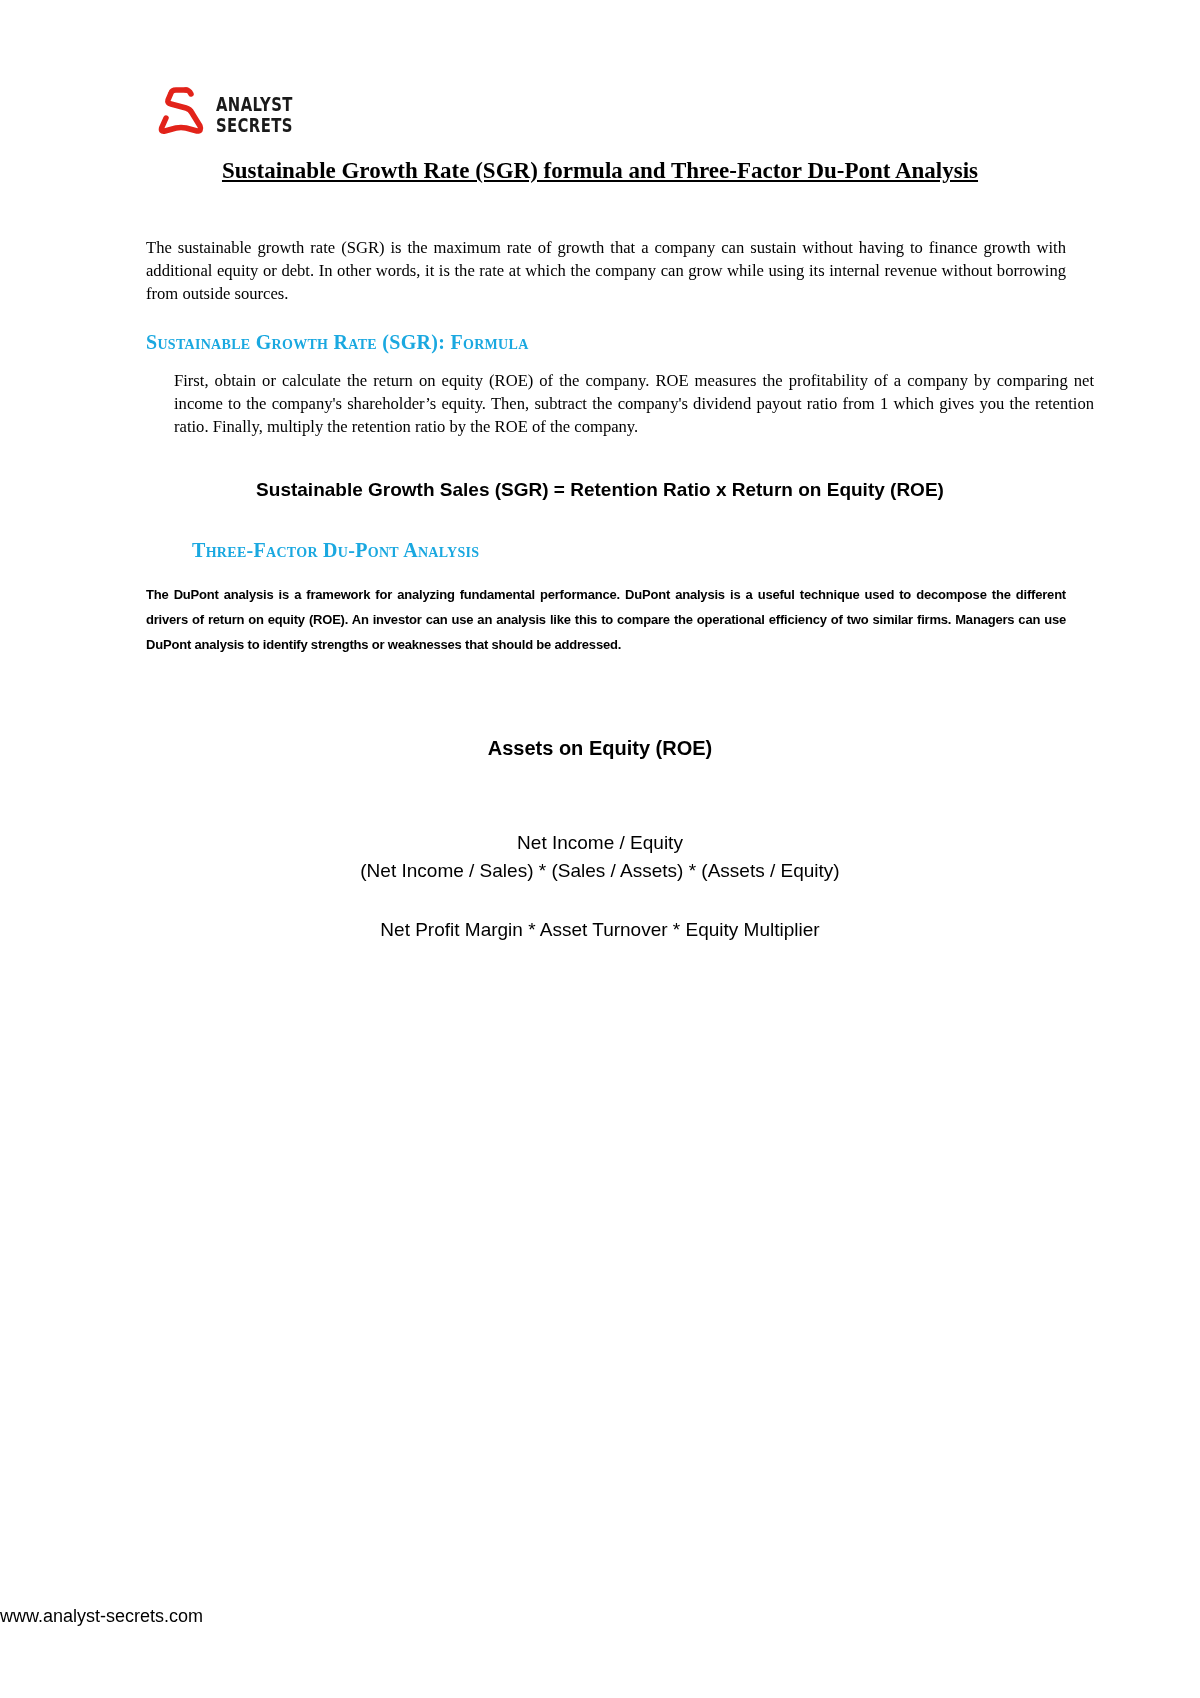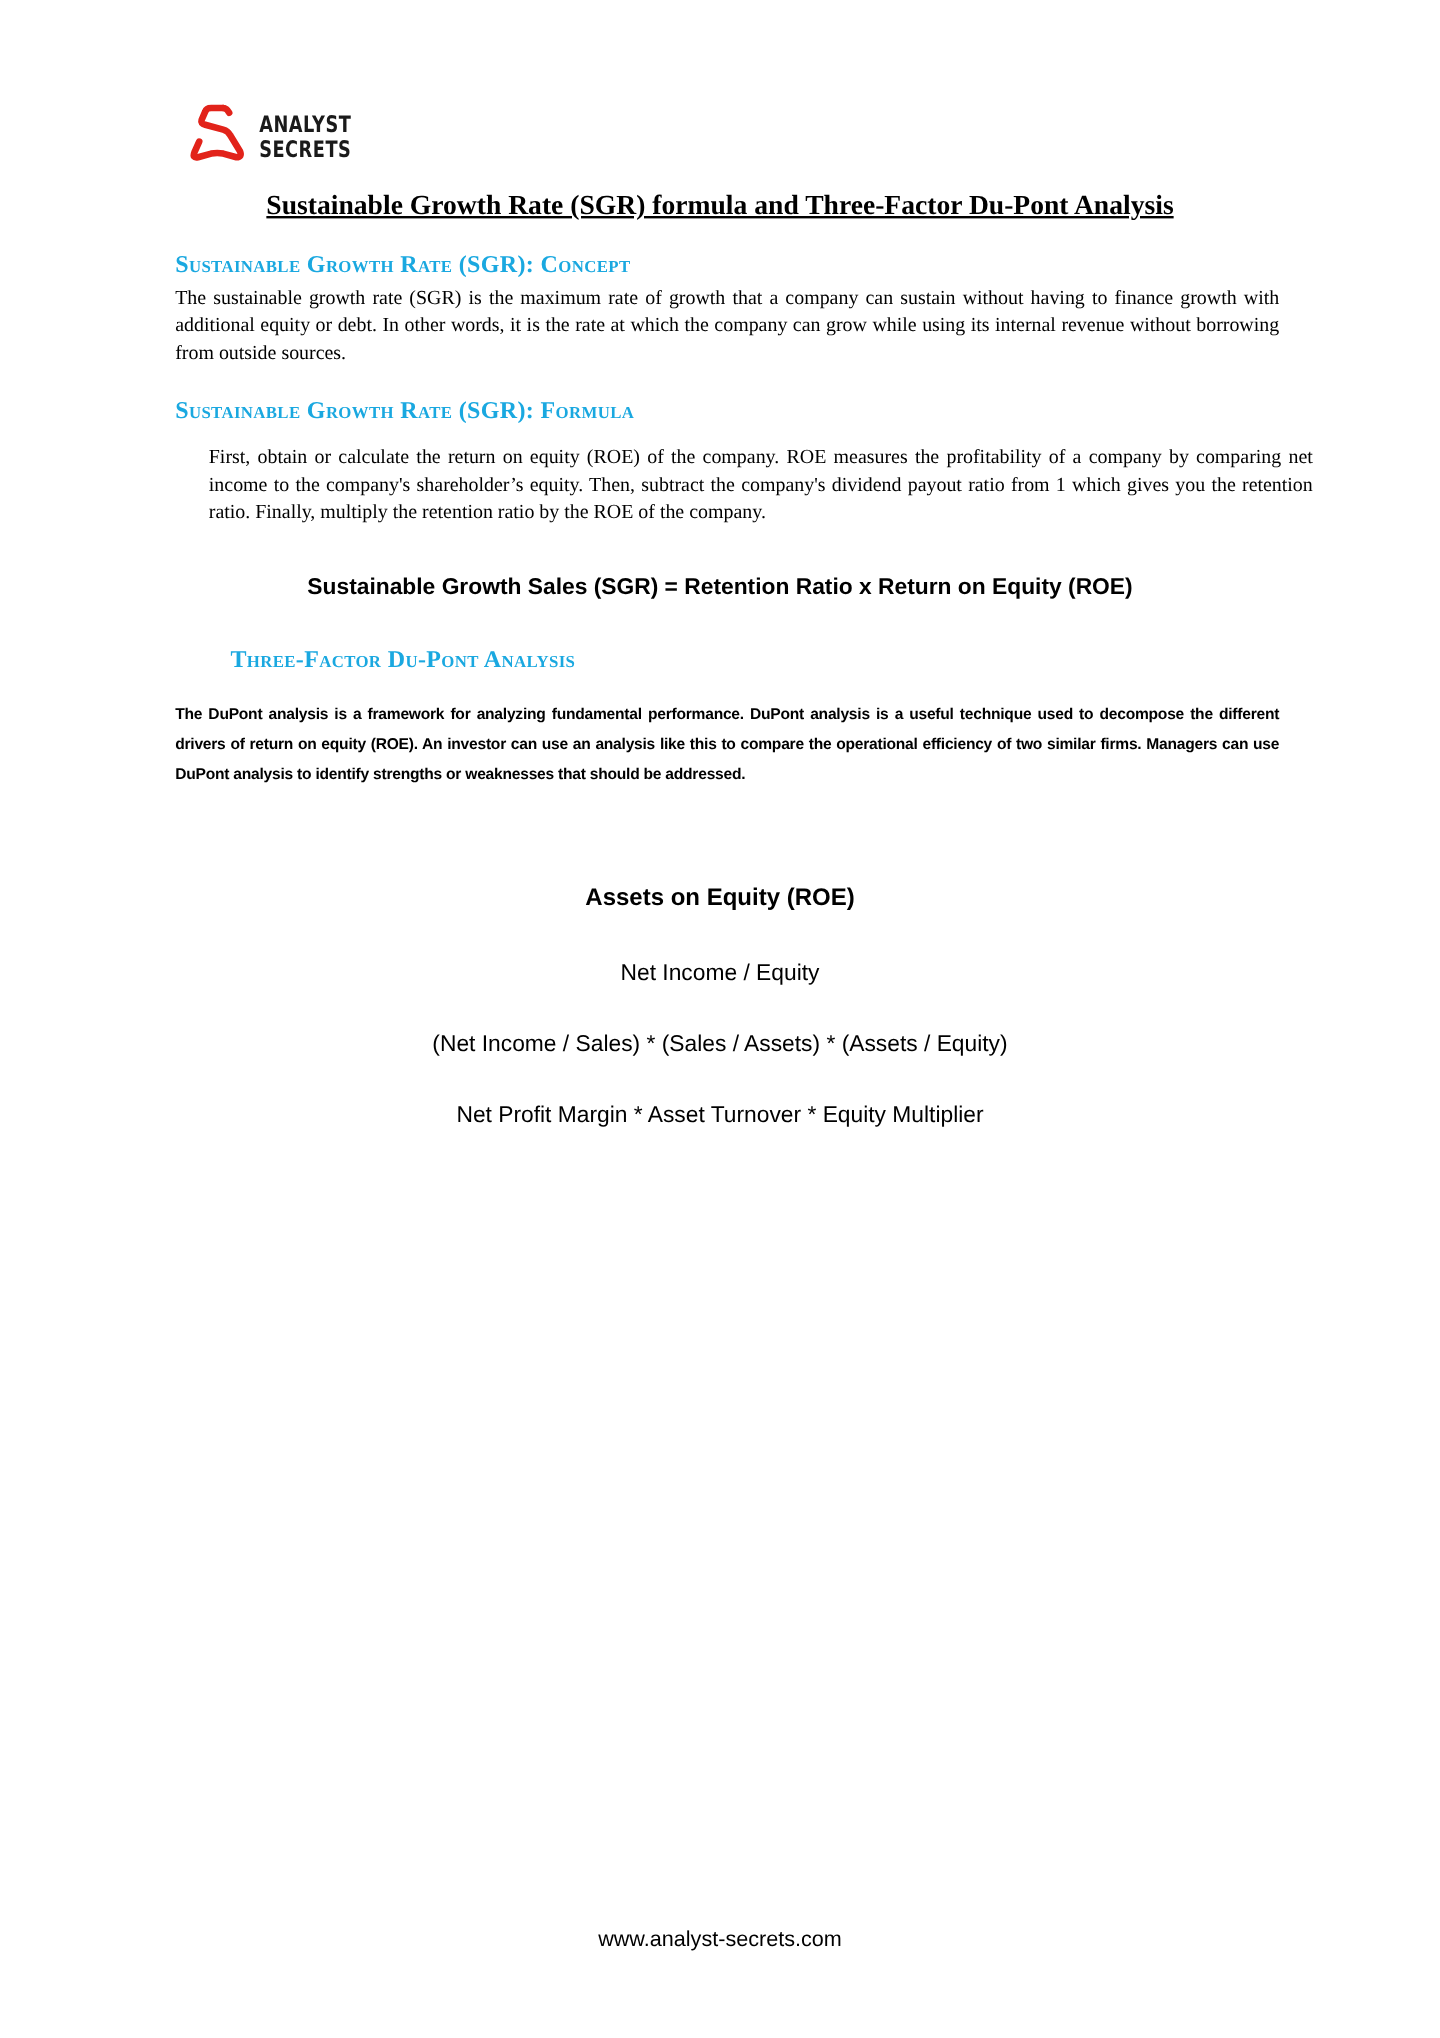--- a/index.html
+++ b/index.html
@@ -6,50 +6,49 @@
   body { width: 1200px; height: 1698px; position: relative; overflow: hidden; }
   .page { position: absolute; left: 0; top: 0; width: 1200px; height: 1698px; }
   .logo { position: absolute; left: 156px; top: 84px; display: flex; align-items: flex-end; }
   .logo svg { width: 50px; height: 52px; }
   .logo-text { margin-left: 10px; font-family: "DejaVu Sans", sans-serif; font-weight: bold; font-size: 19px; line-height: 21px; color: #1a1a1a; letter-spacing: 0.5px; transform: scaleX(0.78); transform-origin: left center; }
   .title { position: absolute; left: 0; width: 1200px; top: 158px; text-align: center; font-family: "Liberation Serif", serif; font-weight: bold; font-size: 23px; text-decoration: underline; color: #000; }
   .section-heading { position: absolute; left: 146px; font-family: "Liberation Serif", serif; font-weight: bold; font-variant: small-caps; font-size: 20px; color: #1aa8e0; letter-spacing: 0.3px; }
   .para { position: absolute; left: 146px; width: 920px; font-family: "Liberation Serif", serif; font-size: 16.6px; line-height: 23px; color: #000; text-align: justify; }
   .para-sans { position: absolute; left: 146px; width: 920px; font-family: "Liberation Sans", sans-serif; font-weight: bold; font-size: 13px; line-height: 25px; color: #000; text-align: justify; letter-spacing: -0.2px; }
   .formula { position: absolute; left: 0; width: 1200px; text-align: center; font-family: "Liberation Sans", sans-serif; color: #000; }
-  .footer { position: absolute; left: 0; width: 1200px; top: 1606px; text-align: center; font-family: "Liberation Sans", sans-serif; font-size: 18px; color: #000; }
+  .footer { position: absolute; left: 0; width: 1200px; top: 1606px; font-family: "Liberation Sans", sans-serif; font-size: 18px; color: #000; }
 </style>
 </head>
 <body>
 
 <div class="page">
 
   <div class="logo">
     <svg viewBox="0 0 50 52">
       <path d="M30 6 L20 6 Q16 6 15 9 L12 16 Q11 19 15 20 L30 24 Q34 25 36 29 L44 42 Q46 47 41 47 L30 44 Q25 43 20 44 L9 47 Q4 48 6 43 L10 34" fill="none" stroke="#e2231a" stroke-width="5.5" stroke-linecap="round" stroke-linejoin="round"></path>
       <path d="M30 6 Q33 6 35 10" fill="none" stroke="#e2231a" stroke-width="5.5" stroke-linecap="round"></path>
     </svg>
     <div class="logo-text">
       <div>ANALYST</div>
       <div>SECRETS</div>
     </div>
   </div>
 
   <div class="title">Sustainable Growth Rate (SGR) formula and Three-Factor Du-Pont Analysis</div>
 
-  <div class="section-heading" style="top:210px;">Sustainable Growth Rate (SGR): Concept</div>
   <div class="para" style="top:236px;">The sustainable growth rate (SGR) is the maximum rate of growth that a company can sustain without having to finance growth with additional equity or debt. In other words, it is the rate at which the company can grow while using its internal revenue without borrowing from outside sources.</div>
 
   <div class="section-heading" style="top:331px;">Sustainable Growth Rate (SGR): Formula</div>
   <div class="para" style="top:369px;margin-left:28px;">First, obtain or calculate the return on equity (ROE) of the company. ROE measures the profitability of a company by comparing net income to the company's shareholder’s equity. Then, subtract the company's dividend payout ratio from 1 which gives you the retention ratio. Finally, multiply the retention ratio by the ROE of the company.</div>
 
   <div class="formula" style="top:479px; font-size:19px; font-weight:bold;">Sustainable Growth Sales (SGR) = Retention Ratio x Return on Equity (ROE)</div>
 
   <div class="section-heading" style="top:539px;margin-left:46px;">Three-Factor Du-Pont Analysis</div>
   <div class="para-sans" style="top:582px;">The DuPont analysis is a framework for analyzing fundamental performance. DuPont analysis is a useful technique used to decompose the different drivers of return on equity (ROE). An investor can use an analysis like this to compare the operational efficiency of two similar firms. Managers can use DuPont analysis to identify strengths or weaknesses that should be addressed.</div>
 
   <div class="formula" style="top:737px; font-size:20px; font-weight:bold;">Assets on Equity (ROE)</div>
-  <div class="formula" style="top:801px; font-size:19px;">Net Income / Equity</div>
+  <div class="formula" style="top:832px; font-size:19px;">Net Income / Equity</div>
   <div class="formula" style="top:860px; font-size:19px;">(Net Income / Sales) * (Sales / Assets) * (Assets / Equity)</div>
   <div class="formula" style="top:919px; font-size:19px;">Net Profit Margin * Asset Turnover * Equity Multiplier</div>
 
   <div class="footer">www.analyst-secrets.com</div>
 </div>
 
 </body></html>

